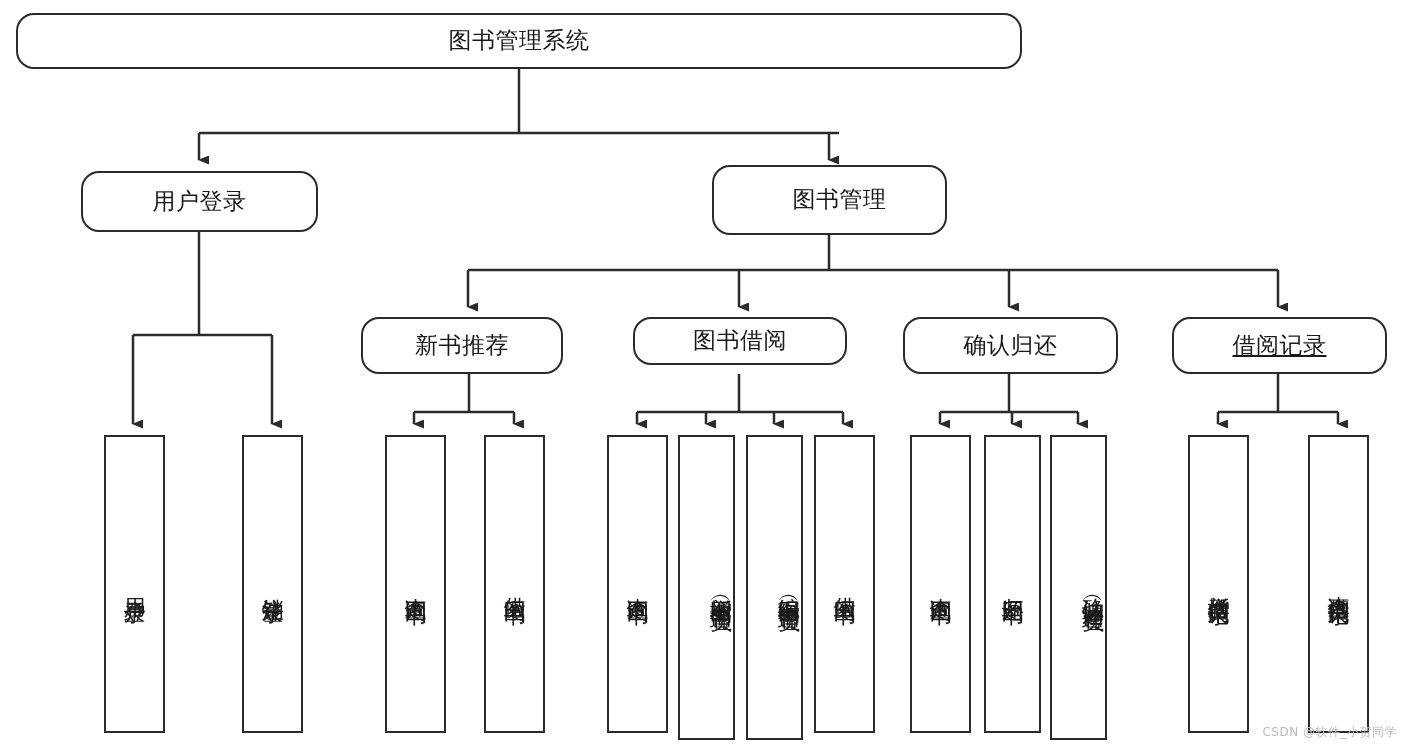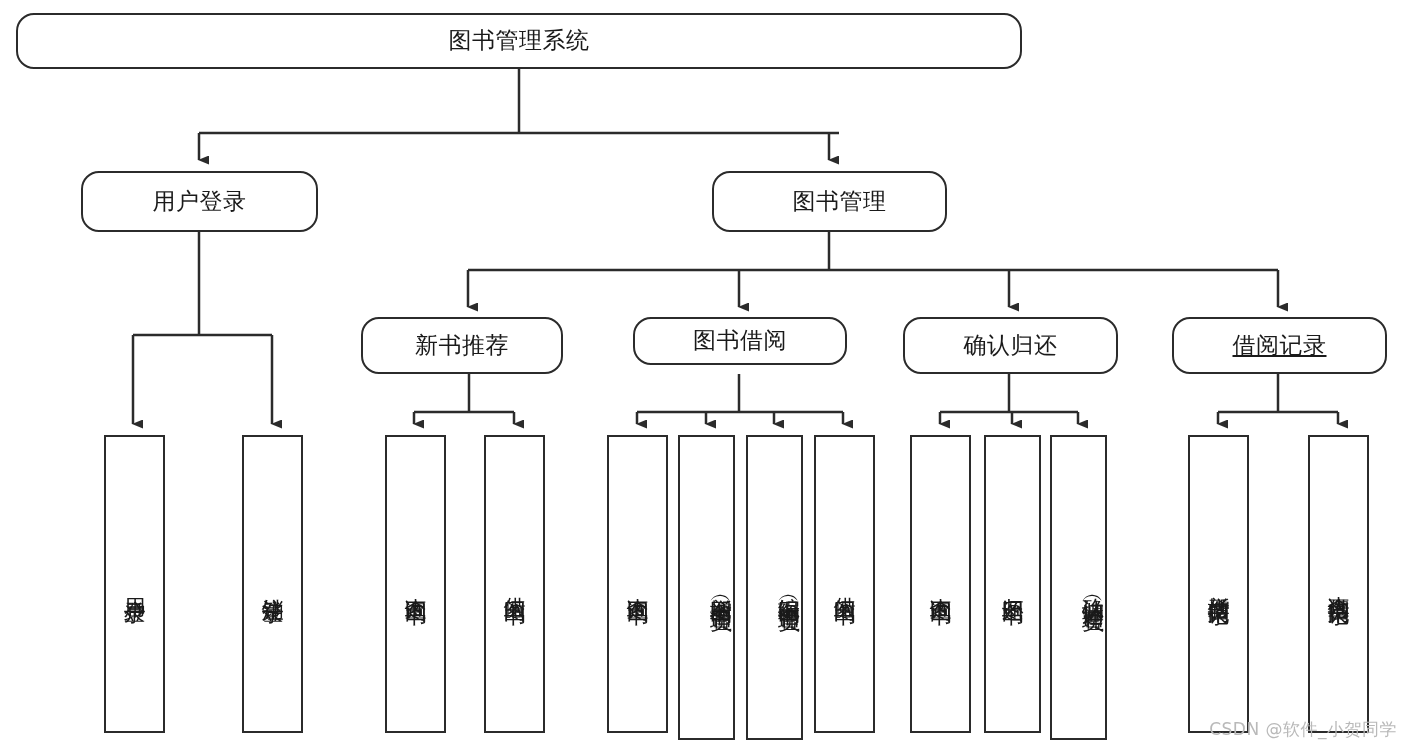--- a/index.html
+++ b/index.html
@@ -52,21 +52,21 @@
     padding-top: 0;
   }
   .node.v.topalign {
     align-items: flex-start;
     padding-top: 3px;
   }
   .watermark {
     position: absolute;
     right: 8px;
     bottom: 6px;
-    font-size: 17px;
+    font-size: 12px;
     color: #b9b9b9;
     letter-spacing: 0.5px;
     white-space: nowrap;
   }
 </style>
 </head>
 <body>
 
 <div id="canvas">
 
@@ -120,21 +120,21 @@
     </g>
   </svg>
 
   <div id="nodes">
       <div class="node h" style="left: 16px; top: 13px; width: 1006px; height: 56px;">
         <span>图书管理系统</span>
       </div>
       <div class="node h" style="left: 81px; top: 171px; width: 237px; height: 61px;">
         <span>用户登录</span>
       </div>
-      <div class="node h" style="left: 712px; top: 171px; width: 235px; height: 61px; padding-left: 20px;">
+      <div class="node h" style="left: 712px; top: 165px; width: 235px; height: 70px; padding-left: 20px;">
         <span>图书管理</span>
       </div>
       <div class="node h" style="left: 361px; top: 317px; width: 202px; height: 57px;">
         <span>新书推荐</span>
       </div>
       <div class="node h" style="left: 633px; top: 317px; width: 214px; height: 48px;">
         <span>图书借阅</span>
       </div>
       <div class="node h" style="left: 903px; top: 317px; width: 215px; height: 57px;">
         <span>确认归还</span>

